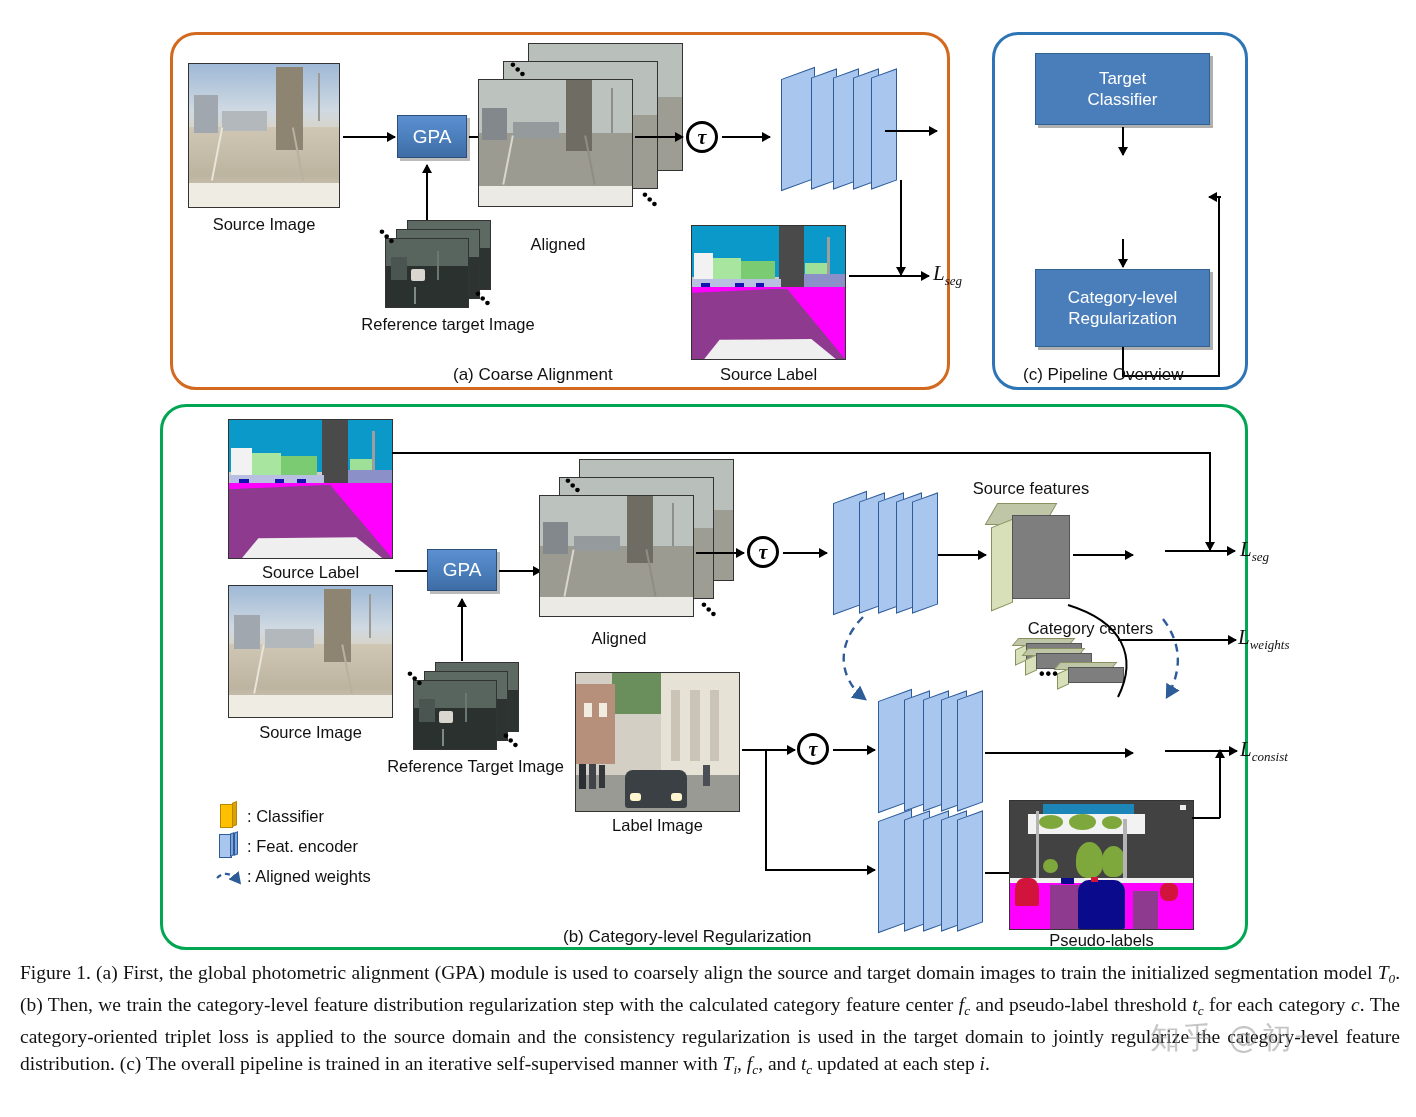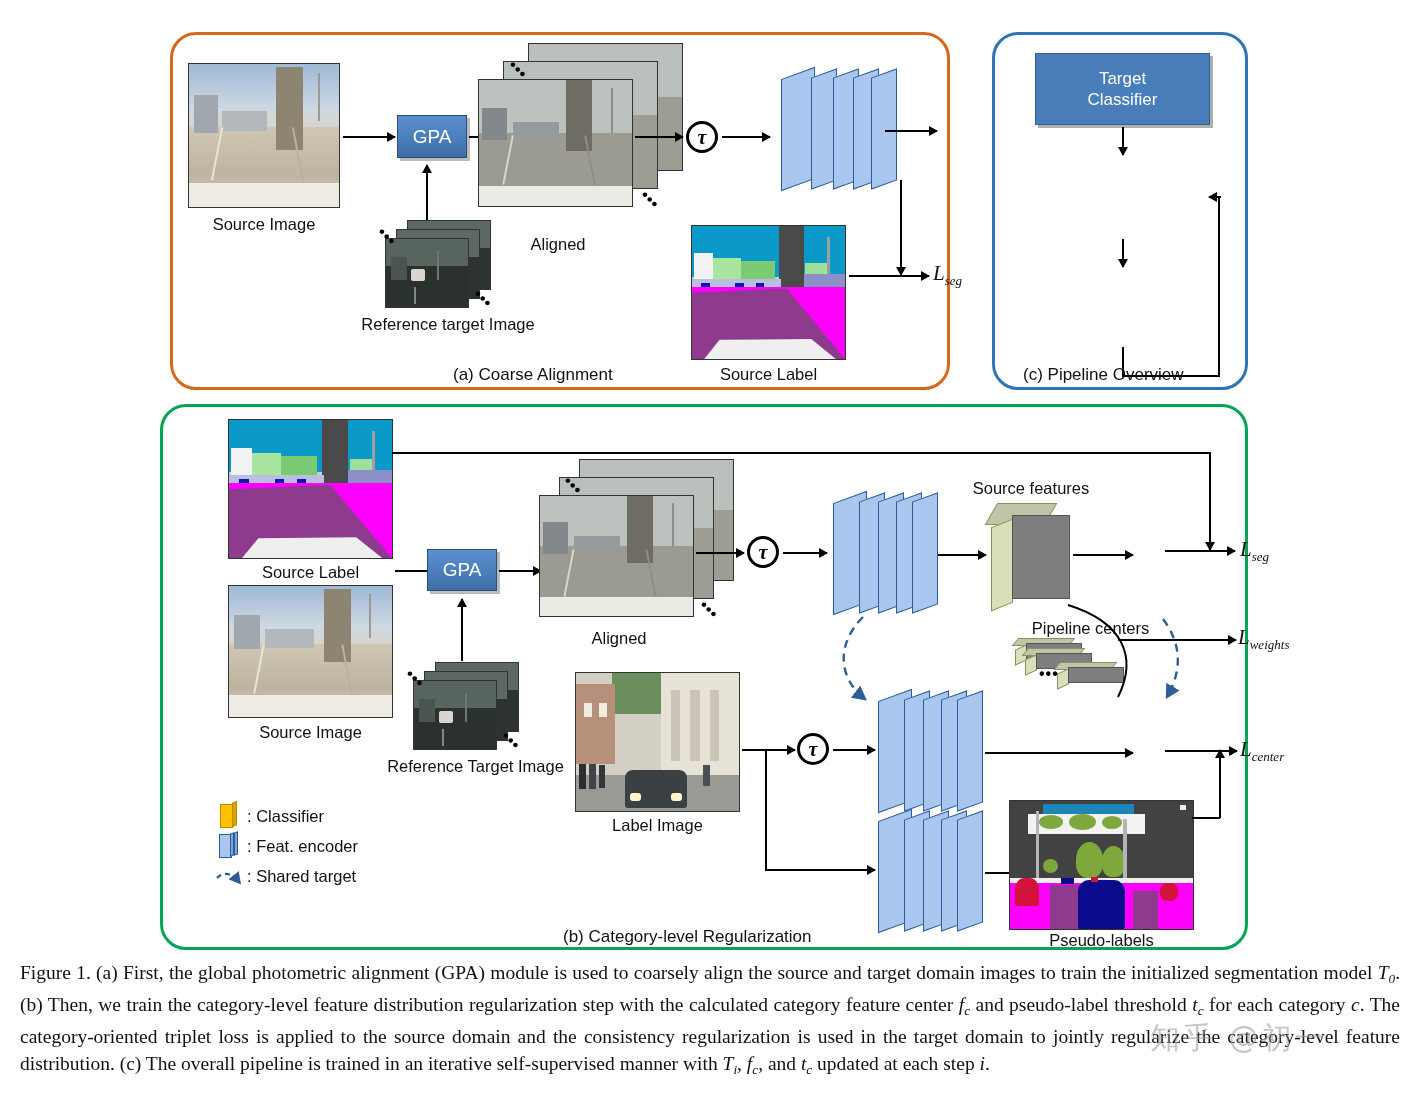--- a/index.html
+++ b/index.html
@@ -260,20 +260,24 @@
     <div class="cbox" style="left:40px; top:18px; width:175px; height:72px;">
       <div>Target</div>
       <div>Classifier</div>
     </div>
 
     <div class="arrow-v" style="left:127px; top:92px; height:28px;"></div>
 
 
     <div class="arrow-v" style="left:127px; top:204px; height:28px;"></div>
 
+    <div class="cbox" style="left:40px; top:234px; width:175px; height:78px;">
+      <div>Category-level</div>
+      <div>Regularization</div>
+    </div>
 
     <div class="line-v" style="left:127px; top:312px; height:28px;"></div>
     <div class="line-h" style="left:127px; top:340px; width:98px;"></div>
     <div class="line-v" style="left:223px; top:162px; height:180px;"></div>
     <div class="arrow-h left" style="left:214px; top:161px; width:12px;"></div>
 
     <div class="panel-label" style="left:28px; top:330px;">(c) Pipeline Overview</div>
   </div>
 
   <div class="panel" id="panel-b">
@@ -397,21 +401,21 @@
     <div class="arrow-h" style="left:910px; top:147px; width:60px;"></div>
 
     <div class="clf" style="left:968px; top:86px; width:40px; height:128px;"></div>
 
     <div class="arrow-h" style="left:1002px; top:143px; width:70px;"></div>
 
     <div class="loss" style="left:1077px; top:130px;">
       <span>L</span><sub>seg</sub>
     </div>
 
-    <div class="cap" style="left:820px; top:212px; width:215px;">Pipeline centers</div>
+    <div class="cap" style="left:820px; top:212px; width:215px;">Category centers</div>
     <div style="position:absolute;left:852px;top:236px;width:130px;height:52px;">
       <div class="ccbar" style="left:0px; top:0px; width:70px; height:18px;">
           <div class="tp"></div>
           <div class="fr"></div>
           <div class="sd"></div>
         </div>
       <div class="ccbar" style="left:10px; top:10px; width:70px; height:18px;">
           <div class="tp"></div>
           <div class="fr"></div>
           <div class="sd"></div>
@@ -469,21 +473,21 @@
       <div class="slab" style="left:63px;"></div>
       <div class="slab" style="left:79px;"></div>
     </div>
 
     <div class="arrow-h" style="left:822px; top:345px; width:148px;"></div>
 
     <div class="clf" style="left:968px; top:285px; width:40px; height:128px;"></div>
 
     <div class="arrow-h" style="left:1002px; top:343px; width:72px;"></div>
     <div class="loss" style="left:1077px; top:330px;">
-      <span>L</span><sub>center</sub>
+      <span>L</span><sub>consist</sub>
     </div>
 
     <div class="arrow-h" style="left:602px; top:462px; width:110px;"></div>
 
     <div class="enc" style="left:715px; top:408px; width:115px; height:112px;">
       <div class="slab wide" style="left:0px;"></div>
       <div class="slab" style="left:26px;"></div>
       <div class="slab" style="left:45px;"></div>
       <div class="slab" style="left:63px;"></div>
       <div class="slab" style="left:79px;"></div>
@@ -553,21 +557,21 @@
         <div class="swatch">
           <svg width="30" height="26" style="position:absolute;left:0;top:0;overflow:visible;">
             <defs>
               <marker id="dh2" markerWidth="6" markerHeight="6" refX="4" refY="3" orient="auto">
                 <path d="M0,0 L5.5,3 L0,6 z" fill="#2E5C99"></path>
               </marker>
             </defs>
             <path d="M4,15 C10,9 18,9 26,19" fill="none" stroke="#2E5C99" stroke-width="2.2" stroke-dasharray="5 4" marker-end="url(#dh2)"></path>
           </svg>
         </div>
-        <div class="txt">: Shared target</div>
+        <div class="txt">: Aligned weights</div>
       </div>
     </div>
 
     <div class="panel-label" style="left:400px; top:520px;">(b) Category-level Regularization</div>
   </div>
 
 </div>
 
 <div class="caption-area">
   <p>

